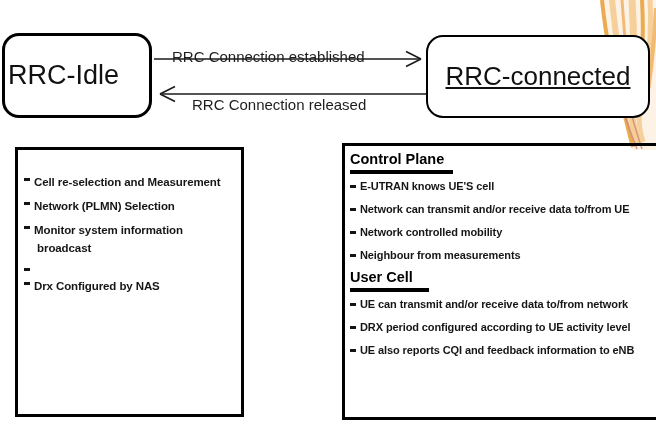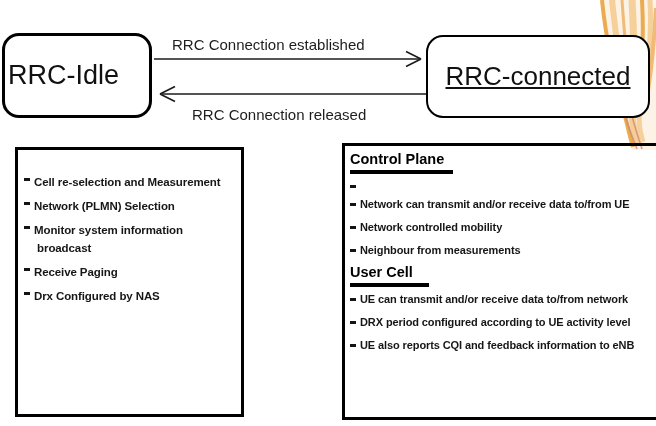--- a/index.html
+++ b/index.html
@@ -14,22 +14,22 @@
   
   .state-box{position:absolute;background:#fff;border:3px solid #000;z-index:2;
              display:flex;align-items:center;box-sizing:border-box;}
   .idle-box{left:2px;top:33px;width:150px;height:85px;border-radius:17px;
             padding-left:3px;font-size:27px;}
   .conn-box{left:426px;top:35px;width:224px;height:83px;border-radius:17px;
             border-width:2px;justify-content:center;font-size:26px;text-decoration:underline;}
 
   .arrows{position:absolute;left:0;top:0;z-index:1;}
   .arrow-label{position:absolute;font-size:15px;color:#1d1d1d;z-index:1;white-space:nowrap;}
-  .est-label{left:172px;top:36px;}
-  .rel-label{left:192px;top:96px;margin-top:10px;}
+  .est-label{left:172px;top:48px;}
+  .rel-label{left:192px;top:96px;}
 
   
   .panel{position:absolute;border:3px solid #000;box-sizing:border-box;overflow:hidden;z-index:2;background:transparent;}
   .idle-panel{left:15px;top:147px;width:229px;height:270px;padding:23px 2px 0 6px;}
   .conn-panel{left:342px;top:143px;width:320px;height:277px;padding:4px 2px 0 5px;}
 
   .li{display:flex;align-items:flex-start;}
   .idle-panel .li{margin-bottom:6px;}
   .conn-panel .li{margin-bottom:10px;}
   .dash{flex:0 0 6px;height:3px;background:#141414;margin:5px 4px 0 0;}
@@ -89,34 +89,34 @@
         <span class="dash"></span>
         <span class="txt">Network (PLMN) Selection</span>
       </div>
       <div class="li">
         <span class="dash"></span>
         <span class="txt">Monitor system information
  broadcast</span>
       </div>
       <div class="li">
         <span class="dash"></span>
-        <span class="txt">Receive Paging</span>
       </div>
       <div class="li">
         <span class="dash"></span>
         <span class="txt">Drx Configured by NAS</span>
       </div>
     </div>
 
   <div class="panel conn-panel" id="conn-panel">
       <div class="section sec0">
         <div class="sec-heading">Control Plane</div>
         <div class="rule"></div>
         <div class="li">
           <span class="dash"></span>
+          <span class="txt">E-UTRAN knows UE'S cell</span>
         </div>
         <div class="li">
           <span class="dash"></span>
           <span class="txt">Network can transmit and/or receive data to/from UE</span>
         </div>
         <div class="li">
           <span class="dash"></span>
           <span class="txt">Network controlled mobility</span>
         </div>
         <div class="li">

